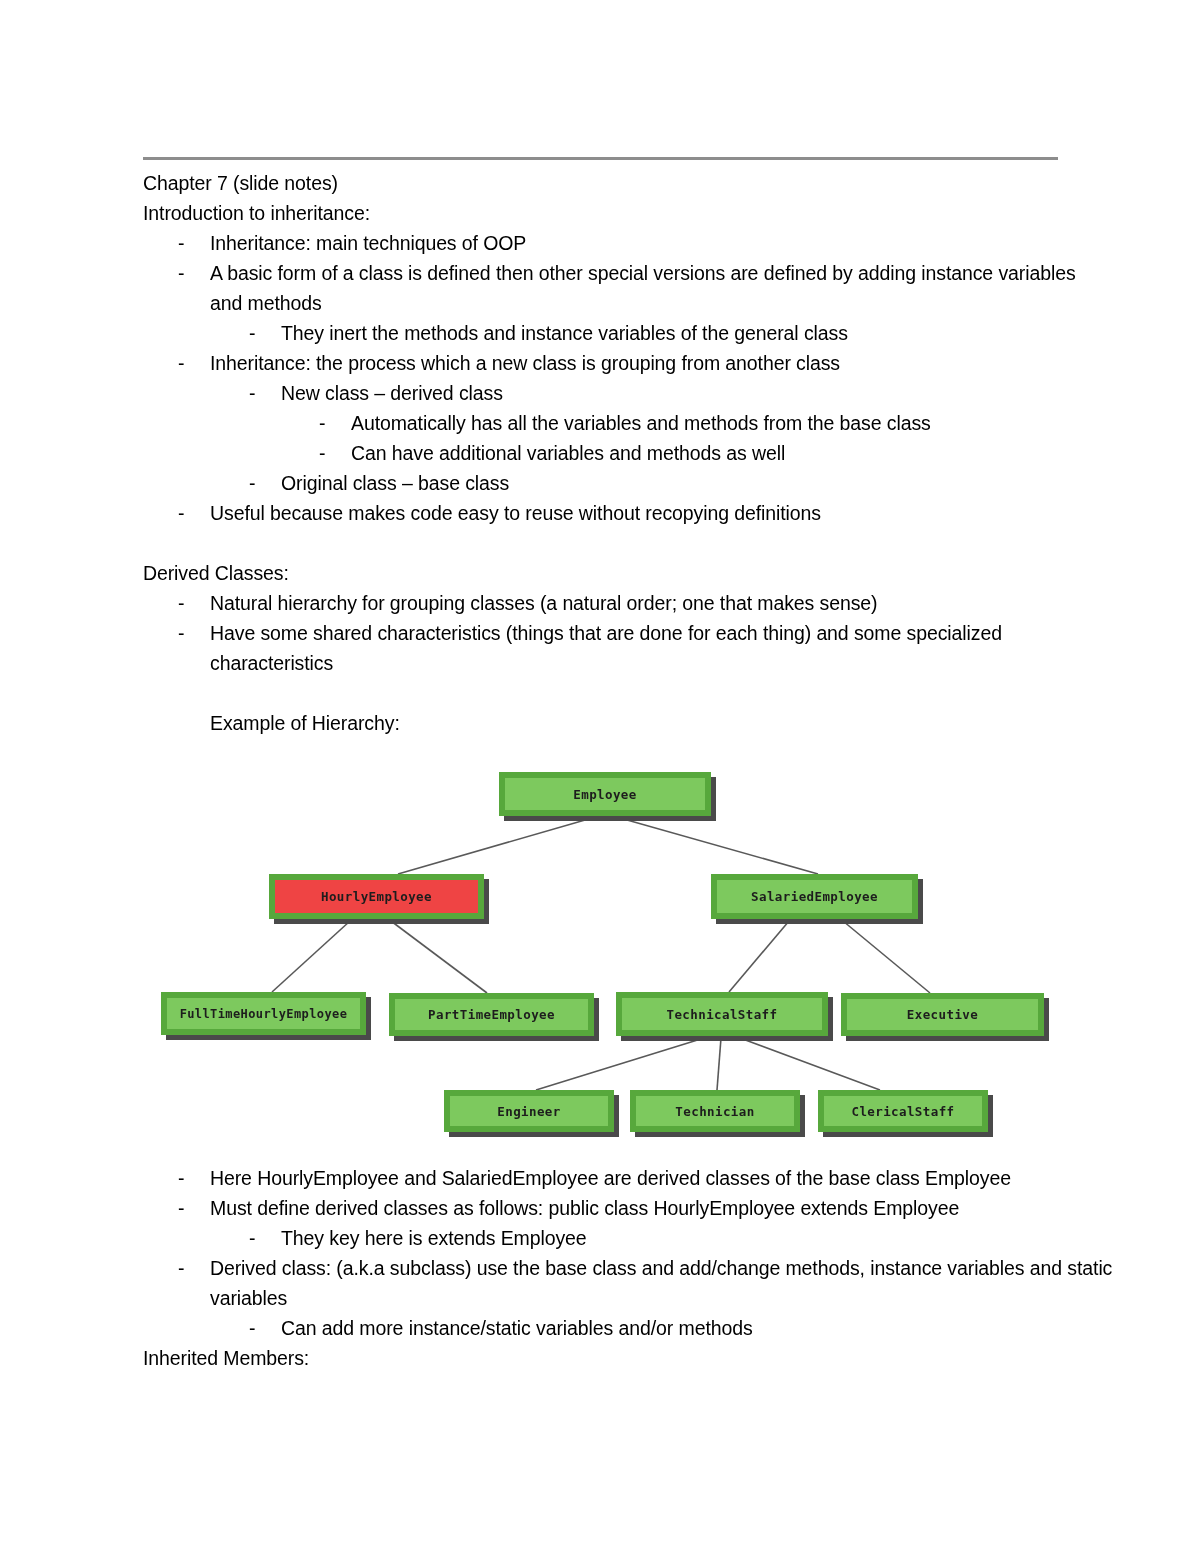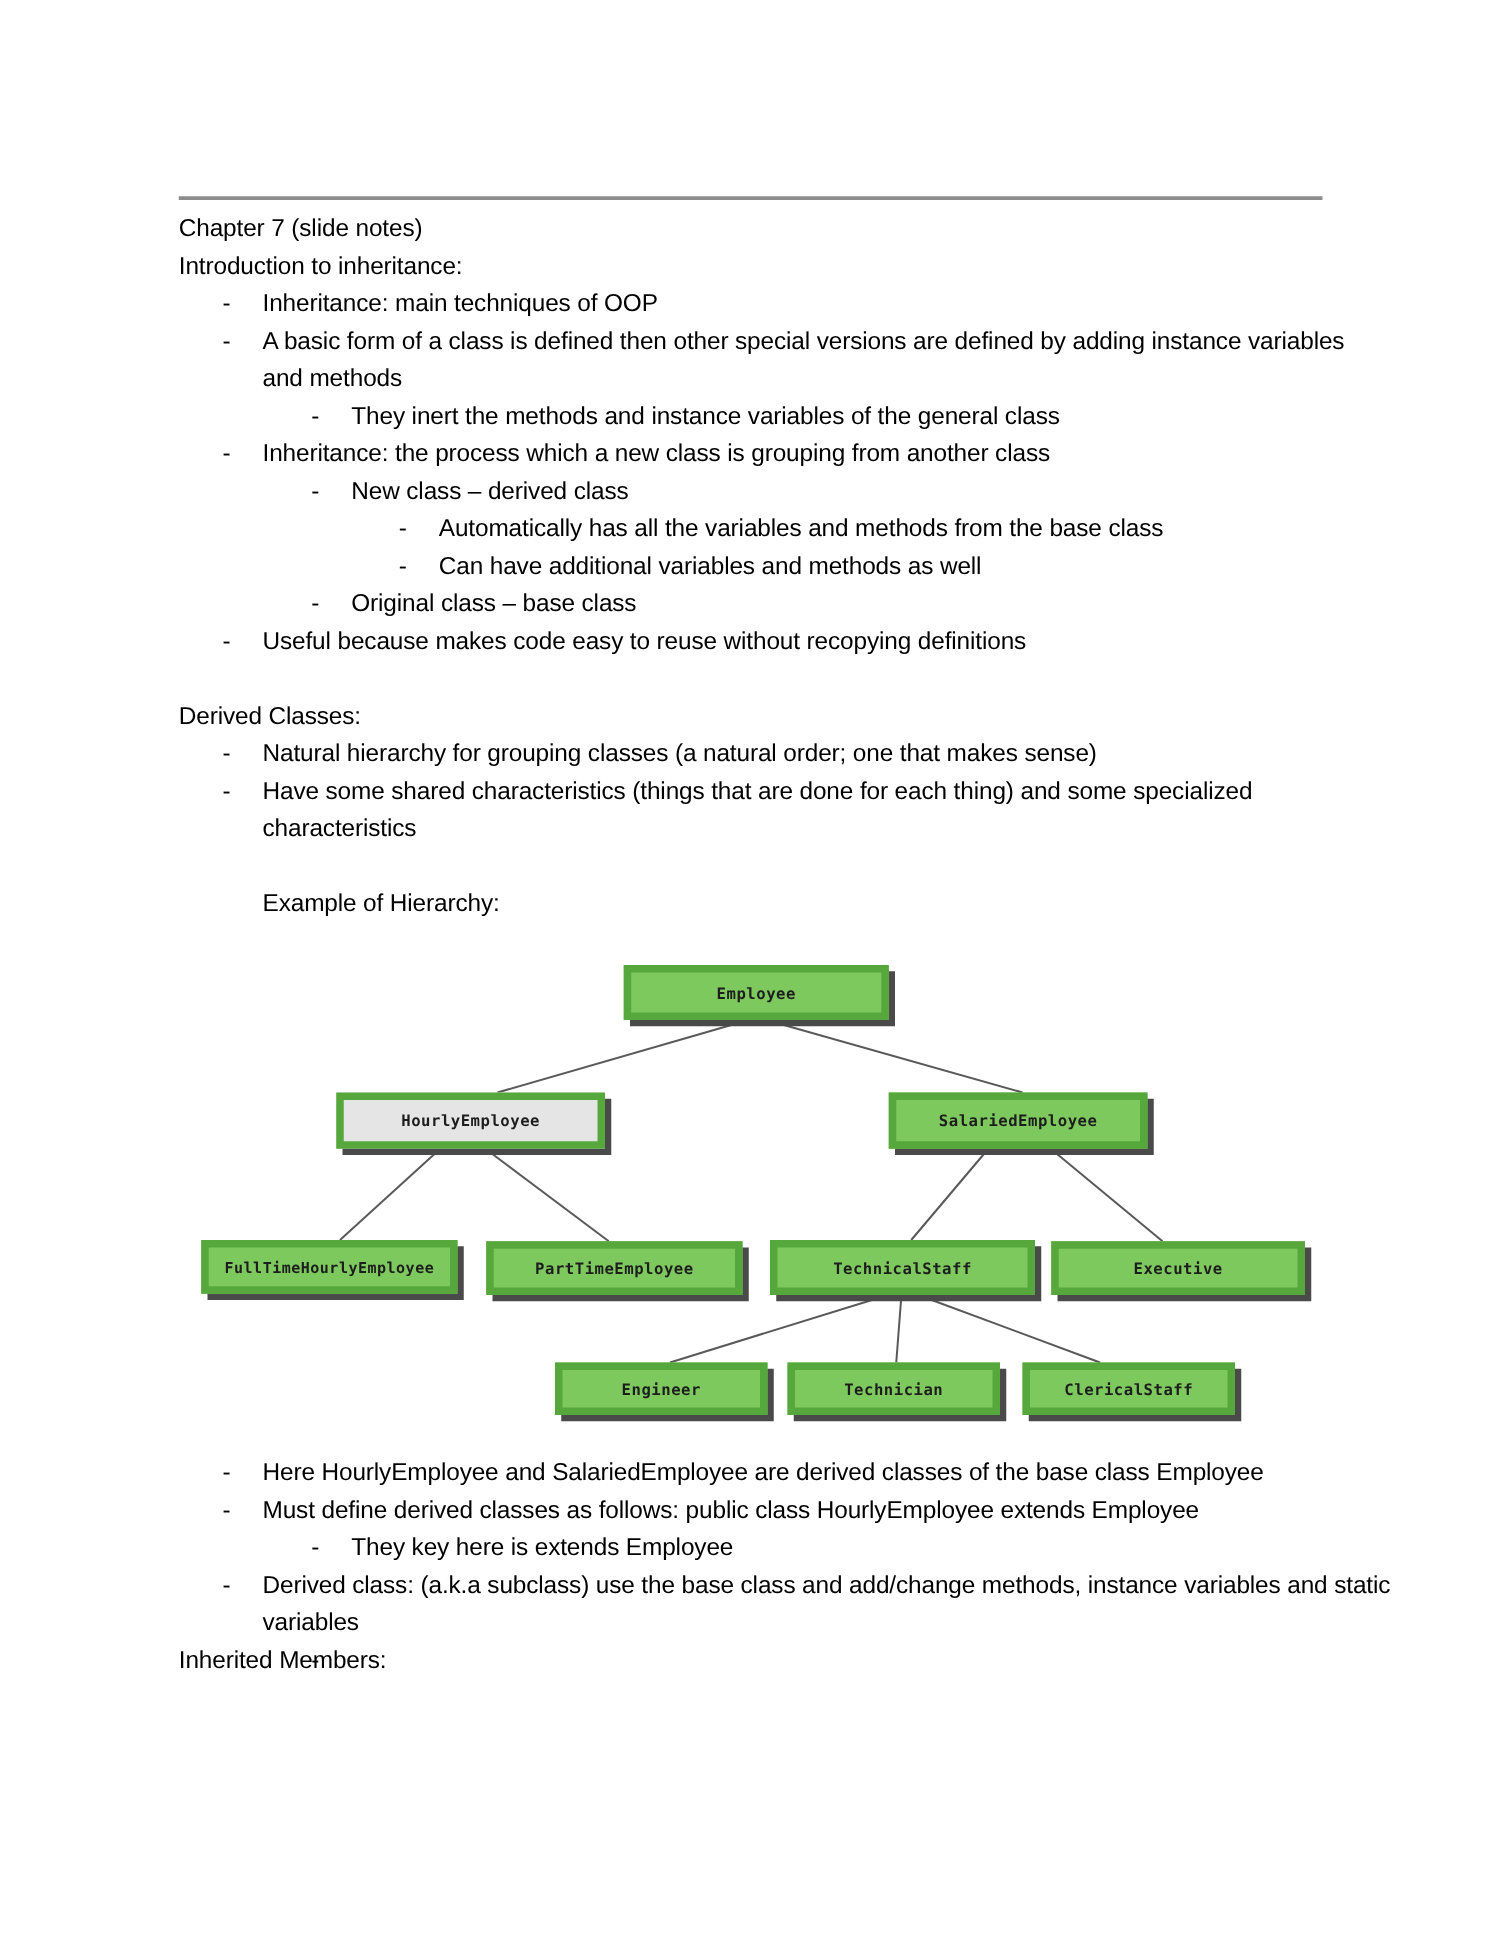--- a/index.html
+++ b/index.html
@@ -195,21 +195,21 @@
           <line x1="843" y1="921" x2="930" y2="993"></line>
           <line x1="704" y1="1038" x2="536" y2="1090"></line>
           <line x1="721" y1="1038" x2="717" y2="1090"></line>
           <line x1="740" y1="1038" x2="880" y2="1090"></line>
         </g>
     </svg>
     <div id="node-layer">
         <div class="node" style="left: 499px; top: 772px; width: 212px; height: 44px; background: rgb(125, 201, 94); border-color: rgb(87, 168, 60); box-shadow: rgb(74, 74, 74) 5px 5px 0px 0px;">
           <span class="label">Employee</span>
         </div>
-        <div class="node" style="left: 269px; top: 874px; width: 215px; height: 45px; background: #e5e5e5; border-color: rgb(87, 168, 60); box-shadow: rgb(74, 74, 74) 5px 5px 0px 0px;">
+        <div class="node" style="left: 269px; top: 874px; width: 215px; height: 45px; background: #ef4444; border-color: rgb(87, 168, 60); box-shadow: rgb(74, 74, 74) 5px 5px 0px 0px;">
           <span class="label">HourlyEmployee</span>
         </div>
         <div class="node" style="left: 711px; top: 874px; width: 207px; height: 45px; background: rgb(125, 201, 94); border-color: rgb(87, 168, 60); box-shadow: rgb(74, 74, 74) 5px 5px 0px 0px;">
           <span class="label">SalariedEmployee</span>
         </div>
         <div class="node wide" style="left: 161px; top: 992px; width: 205px; height: 43px; background: rgb(125, 201, 94); border-color: rgb(87, 168, 60); box-shadow: rgb(74, 74, 74) 5px 5px 0px 0px;">
           <span class="label">FullTimeHourlyEmployee</span>
         </div>
         <div class="node" style="left: 389px; top: 993px; width: 205px; height: 43px; background: rgb(125, 201, 94); border-color: rgb(87, 168, 60); box-shadow: rgb(74, 74, 74) 5px 5px 0px 0px;">
           <span class="label">PartTimeEmployee</span>
@@ -249,18 +249,19 @@
       <span>They key here is extends Employee</span>
     </div>
 
     <div class="line lvl1 bullet wrapline" style="width:915px;">
       <span class="dash">-</span>
       <span>Derived class: (a.k.a subclass) use the base class and add/change methods, instance variables and static variables</span>
     </div>
 
     <div class="line lvl2 bullet">
       <span class="dash">-</span>
+      <span>Can add more instance/static variables and/or methods</span>
     </div>
 
     <div class="line lvl0">Inherited Members:</div>
   </div>
 
 </div>
 
 </body></html>

